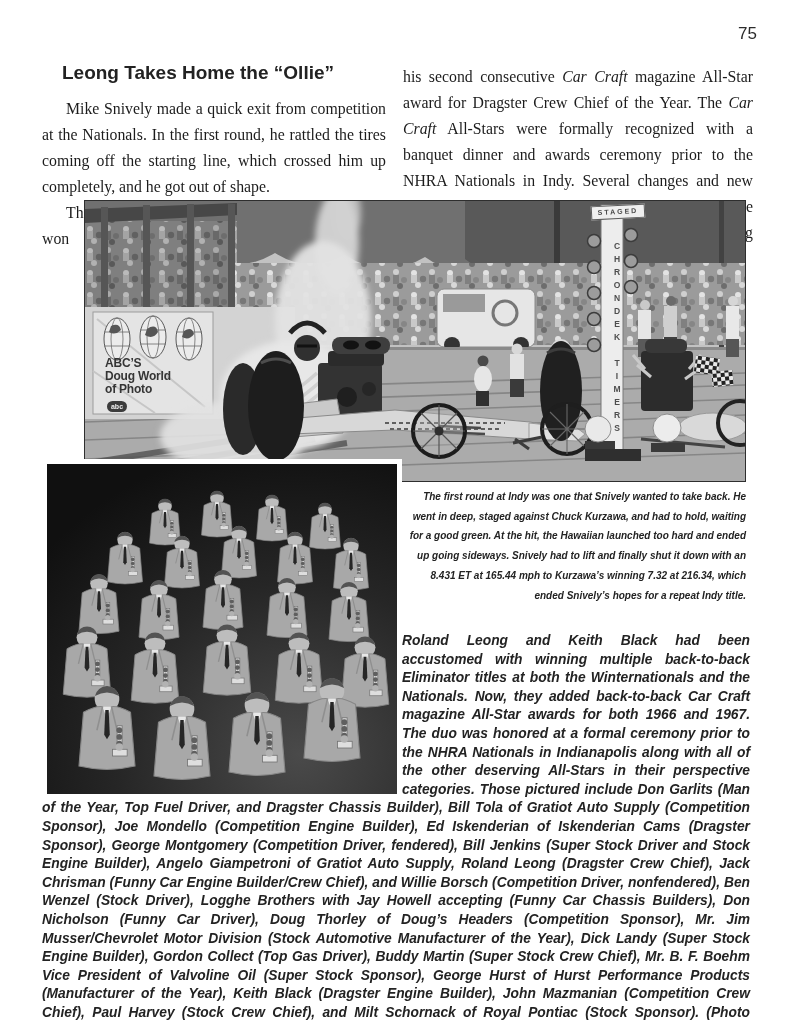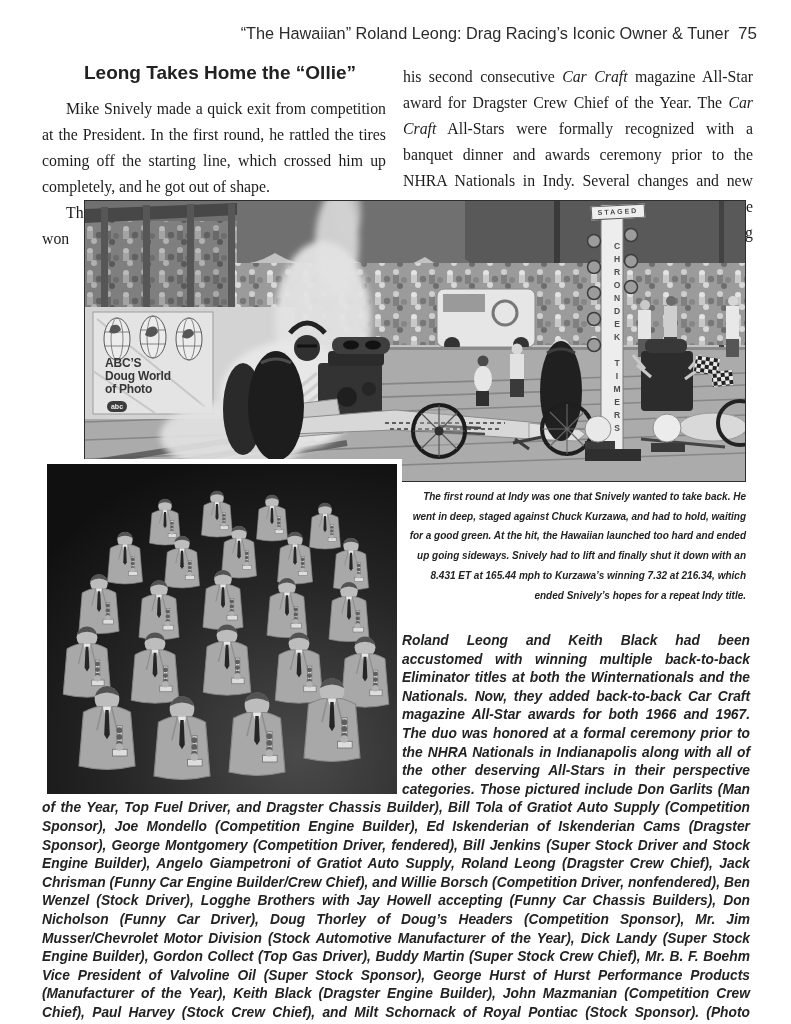--- a/index.html
+++ b/index.html
@@ -5,21 +5,21 @@
   html,body{margin:0;padding:0;background:#e8e8e8;}
   .page{position:relative;width:791px;height:1024px;background:#fff;overflow:hidden;
         font-family:"Liberation Serif",serif;color:#1c1c1c;}
 
   
   .running-header{position:absolute;top:24px;right:34px;display:flex;align-items:baseline;
         font-family:"Liberation Sans",sans-serif;font-size:16.3px;color:#2b2b2b;white-space:nowrap;}
   .running-header .pgnum{margin-left:9px;font-size:17px;}
 
   
-  .section-heading{position:absolute;left:48px;top:62px;width:344px;text-align:center;
+  .section-heading{position:absolute;left:26px;top:62px;width:344px;text-align:center;
         font-family:"Liberation Sans",sans-serif;font-weight:bold;font-size:19px;color:#222;}
   .left-col{position:absolute;left:42px;top:96px;width:344px;}
   .right-col{position:absolute;left:403px;top:64px;width:350px;}
   .body-text{font-size:15.8px;line-height:26px;text-align:justify;margin:0;}
   .body-text p{margin:0;text-indent:24px;}
   .right-col .body-text{text-indent:0;}
   .ital{font-style:italic;}
 
   
   .race-photo{position:absolute;left:84px;top:200px;width:660px;height:280px;
@@ -47,29 +47,28 @@
   .caption-group-wrap{position:absolute;left:42px;top:632px;width:708px;
         font-size:13.8px;line-height:18.6px;text-align:justify;z-index:3;}
   .wrap-spacer{float:left;width:360px;height:167px;}
 </style>
 </head>
 <body>
 
 <div class="page">
 
   <div class="running-header">
-    <span>“The Hawaiian” Roland Leong: Drag Racing’s Iconic Owner &amp; Tuner</span>
     <span class="pgnum">75</span>
   </div>
 
   <div class="section-heading">Leong Takes Home the “Ollie”</div>
 
   <div class="left-col">
     <div class="body-text">
-      <p>Mike Snively made a quick exit from competition at the President. In the first round, he rattled the tires coming off the starting line, which crossed him up completely, and he got out of shape.</p>
+      <p>Mike Snively made a quick exit from competition at the Nationals. In the first round, he rattled the tires coming off the starting line, which crossed him up completely, and he got out of shape.</p>
       <p>The weekend wasn’t a total loss for Leong, as he won</p>
     </div>
   </div>
 
   <div class="right-col">
     <p class="body-text"><span>his second consecutive </span><span class="ital">Car Craft</span><span> magazine All-Star award for Dragster Crew Chief of the Year. The </span><span class="ital">Car Craft</span><span> All-Stars were formally recognized with a banquet dinner and awards ceremony prior to the NHRA Nationals in Indy. Several changes and new awards for the year included unique Christmas tree “Ollie” trophies that were awarded to all deserving All-Stars.</span></p>
   </div>
 
   <div class="race-photo">
     <svg width="660" height="280" viewBox="0 0 660 280">

